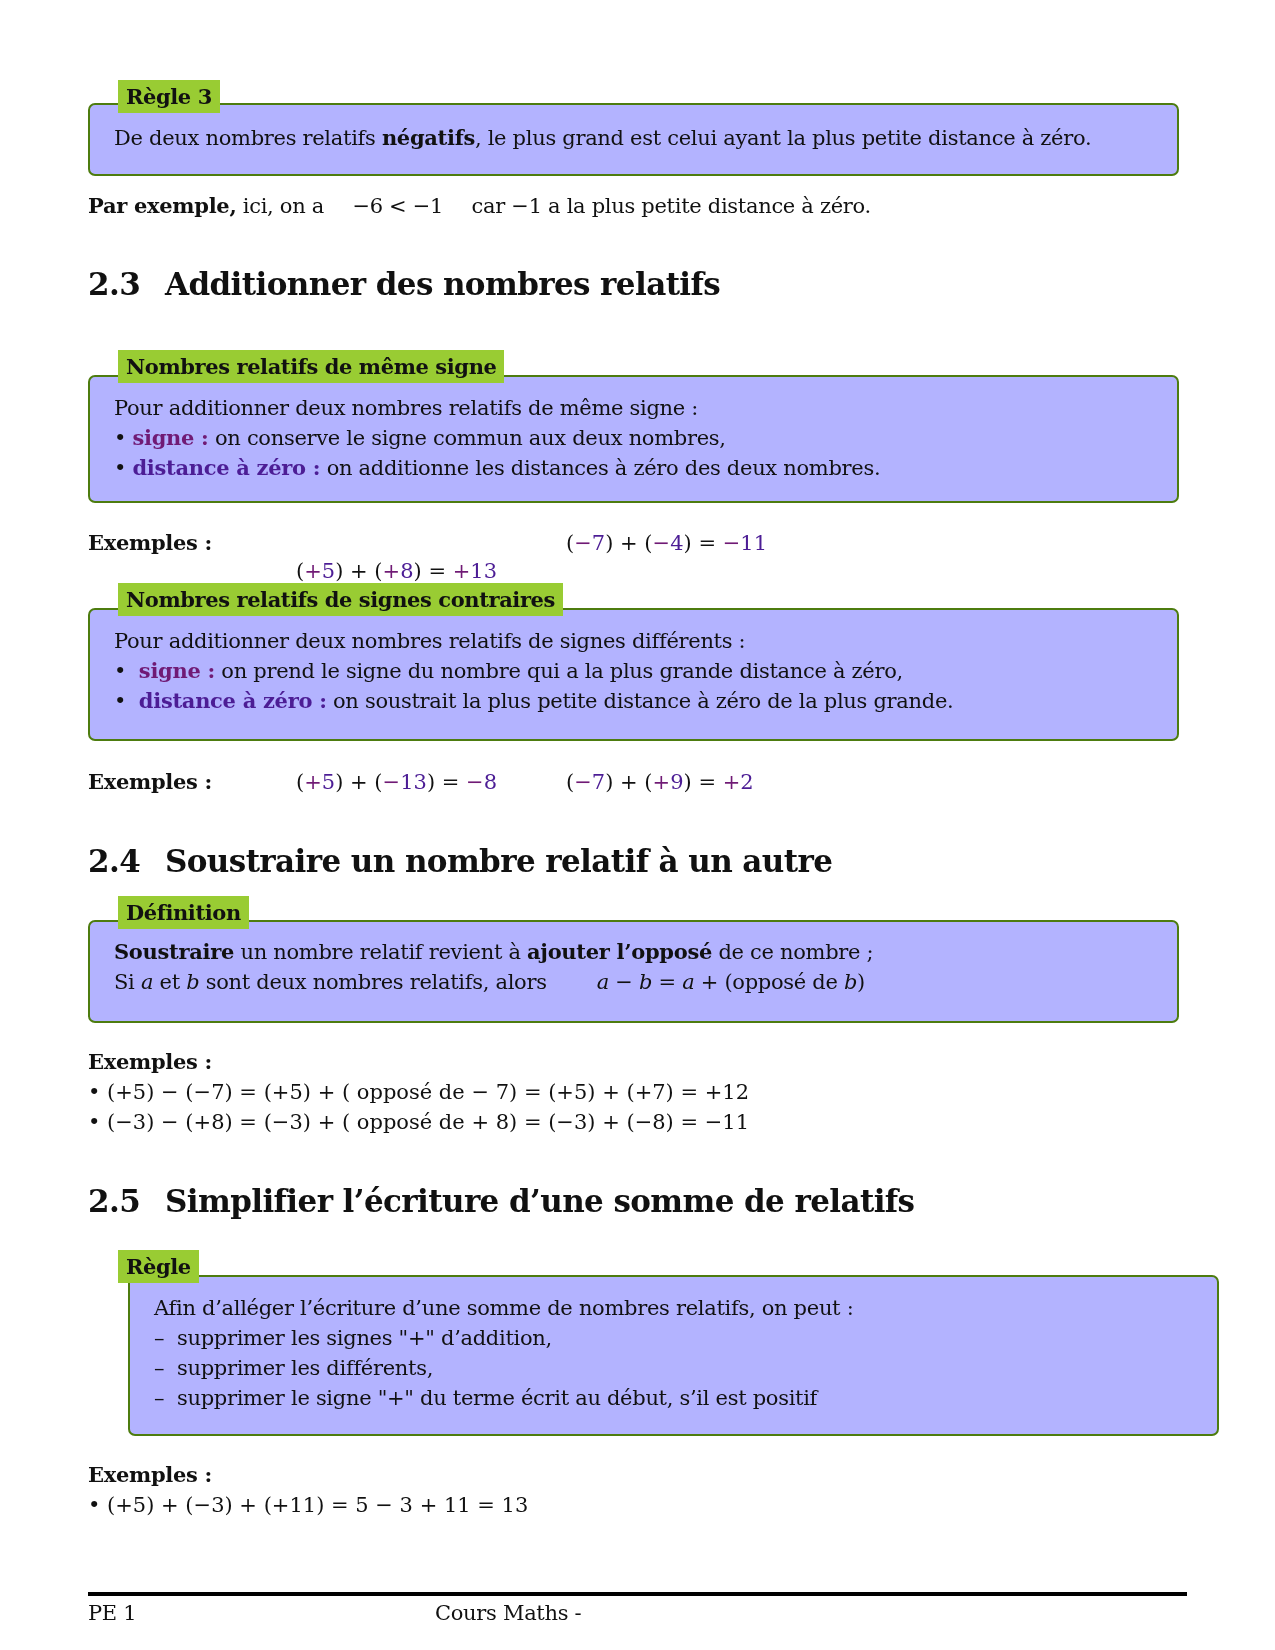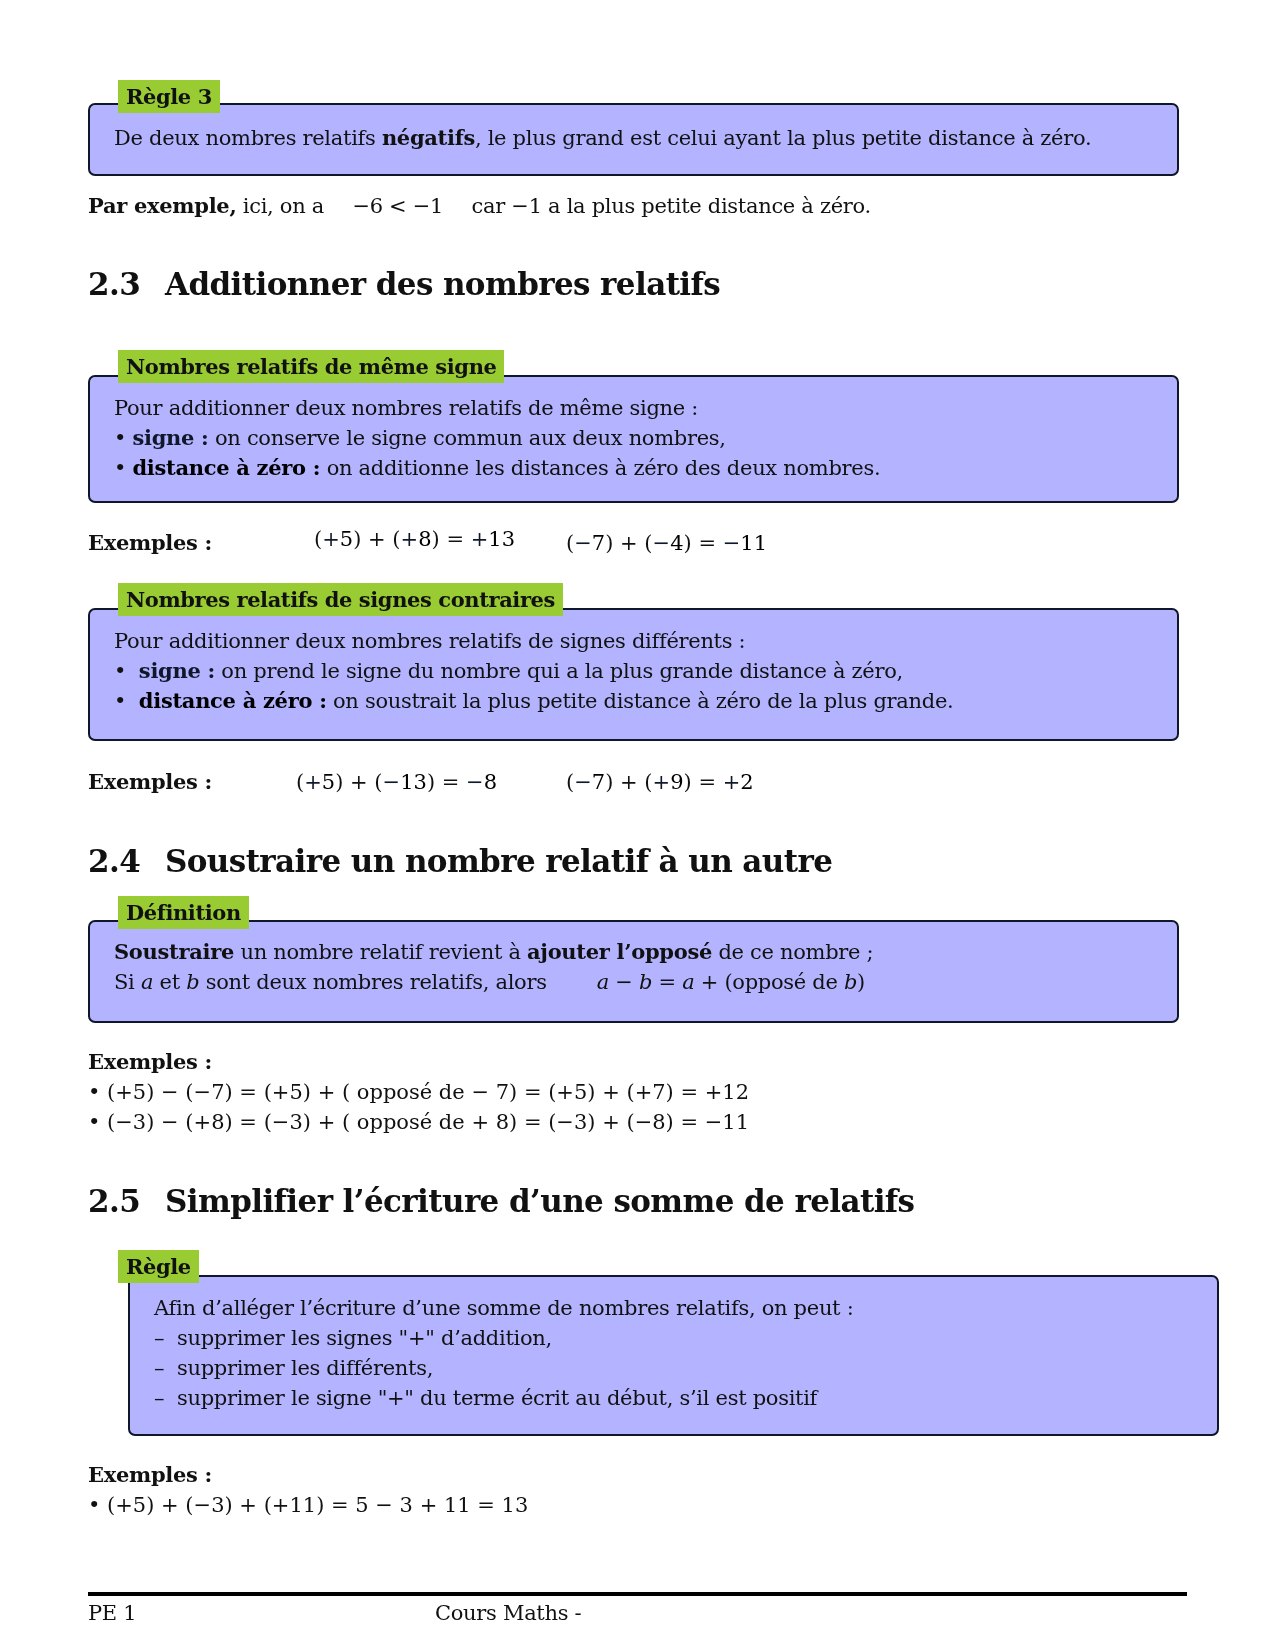--- a/index.html
+++ b/index.html
@@ -1,30 +1,30 @@
 <!DOCTYPE html>
 <html><head>
 <meta charset="utf-8">
 <style>
   html, body { margin: 0; padding: 0; background: #ffffff; }
   body { width: 1275px; height: 1650px; position: relative; overflow: hidden;
          font-family: "DejaVu Serif", "Liberation Serif", serif; color: #111; }
   .abs { position: absolute; }
   .txt { font-size: 21px; line-height: 30px; white-space: nowrap; letter-spacing: -0.3px; }
   .box { position: absolute; left: 88px; width: 1091px; background: #b3b3ff;
-         border: 2px solid #0f172a; border-radius: 7px; box-sizing: border-box; }
+         border: 2px solid #4d7c0f; border-radius: 7px; box-sizing: border-box; }
   .label { position: absolute; background: #99cc33; font-weight: bold; font-size: 21px;
            line-height: 33px; padding: 0 8px; white-space: nowrap; letter-spacing: -0.4px; z-index: 2; }
   .box-body { position: absolute; left: 24px; }
   .heading { position: absolute; left: 88px; font-size: 31px; font-weight: bold; white-space: nowrap; letter-spacing: -0.6px; }
   .heading .num { display: inline-block; width: 77px; }
   .b { font-weight: bold; }
   .i { font-style: italic; }
-  .red { color: #0f172a; }
-  .blue { color: #000000; }
+  .red { color: #701a75; }
+  .blue { color: #4c1d95; }
   .kw { font-weight: bold; }
   .math-line { font-size: 21px; line-height: 30px; white-space: nowrap; }
   .footer-rule { position: absolute; left: 88px; width: 1099px; top: 1592px; height: 4px; background: #000; }
   .spacer { display: inline-block; }
 </style>
 </head>
 <body>
 
 <div class="label" style="left:118px; top:80px;">Règle 3</div>
 <div class="box" style="top:103px; height:73px;">
@@ -44,21 +44,21 @@
 <div class="label" style="left:118px; top:350px;">Nombres relatifs de même signe</div>
 <div class="box" style="top:375px; height:128px;">
   <div class="box-body" style="top:16px;">
     <div class="txt">Pour additionner deux nombres relatifs de même signe :</div>
     <div class="txt"><span>•</span> <span class="kw red">signe :</span><span> on conserve le signe commun aux deux nombres,</span></div>
     <div class="txt"><span>•</span> <span class="kw blue">distance à zéro :</span><span> on additionne les distances à zéro des deux nombres.</span></div>
   </div>
 </div>
 
 <div class="abs txt" style="left:88px; top:528px; font-weight:bold;">Exemples :</div>
-<div class="abs math-line" style="left:296px; top:524px;margin-left:18px;">(<span class="red">+</span><span class="blue">5</span>) + (<span class="red">+</span><span class="blue">8</span>) = <span class="red">+</span><span class="blue">13</span></div>
+<div class="abs math-line" style="left:296px; top:556px;">(<span class="red">+</span><span class="blue">5</span>) + (<span class="red">+</span><span class="blue">8</span>) = <span class="red">+</span><span class="blue">13</span></div>
 <div class="abs math-line" style="left:566px; top:528px;">(<span class="red">−</span><span class="blue">7</span>) + (<span class="red">−</span><span class="blue">4</span>) = <span class="red">−</span><span class="blue">11</span></div>
 
 <div class="label" style="left:118px; top:583px;">Nombres relatifs de signes contraires</div>
 <div class="box" style="top:608px; height:133px;">
   <div class="box-body" style="top:16px;">
     <div class="txt">Pour additionner deux nombres relatifs de signes différents :</div>
     <div class="txt"><span>•</span>&nbsp;&nbsp;<span class="kw red">signe :</span><span> on prend le signe du nombre qui a la plus grande distance à zéro,</span></div>
     <div class="txt"><span>•</span>&nbsp;&nbsp;<span class="kw blue">distance à zéro :</span><span> on soustrait la plus petite distance à zéro de la plus grande.</span></div>
   </div>
 </div>

